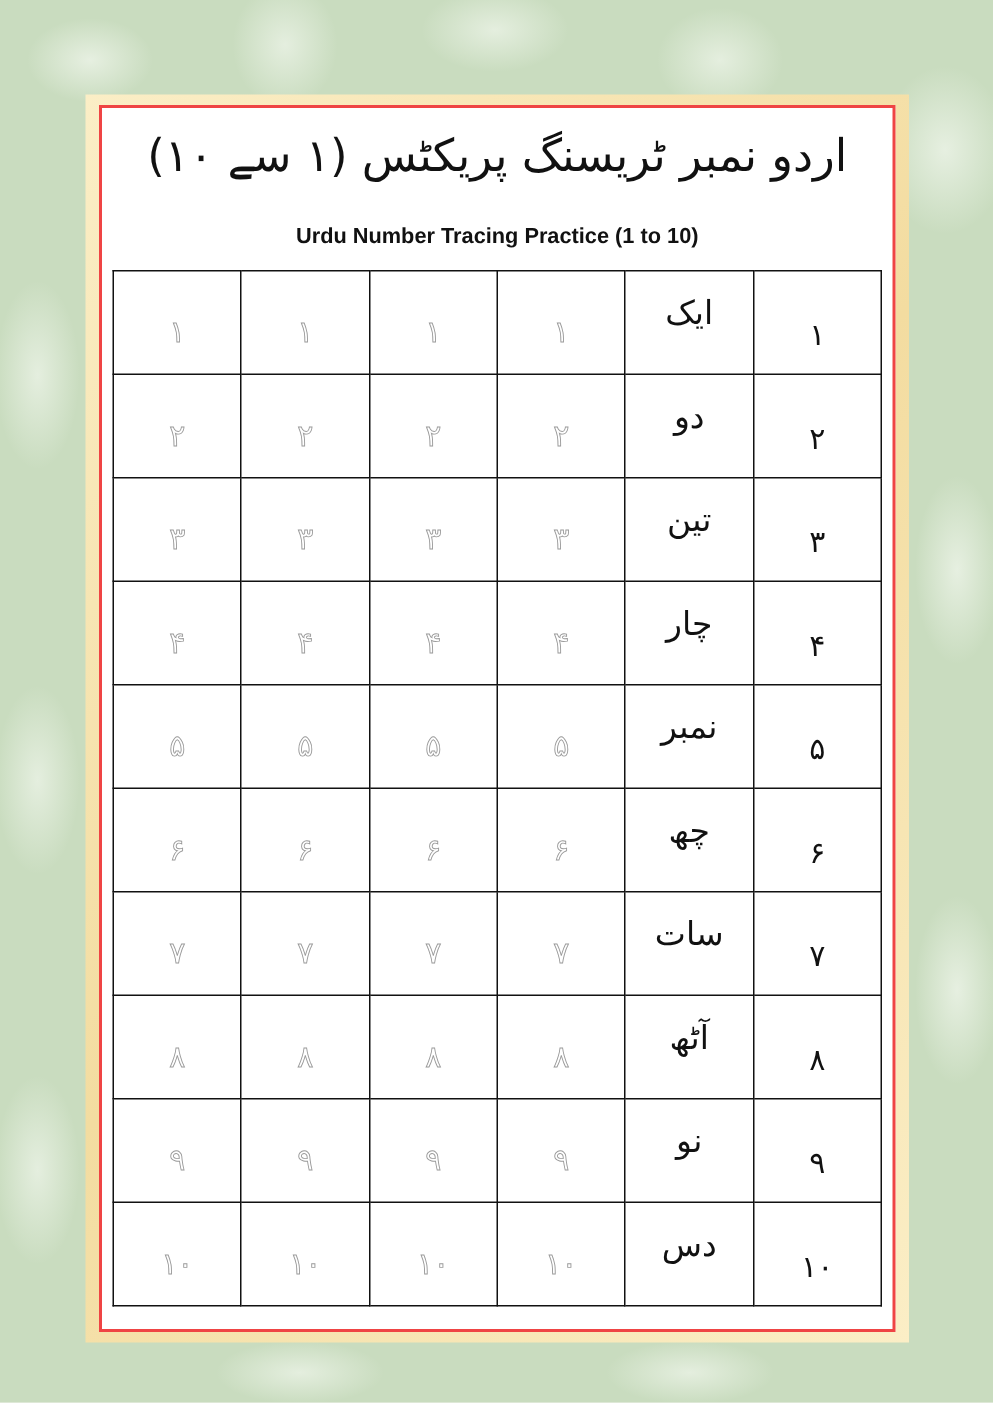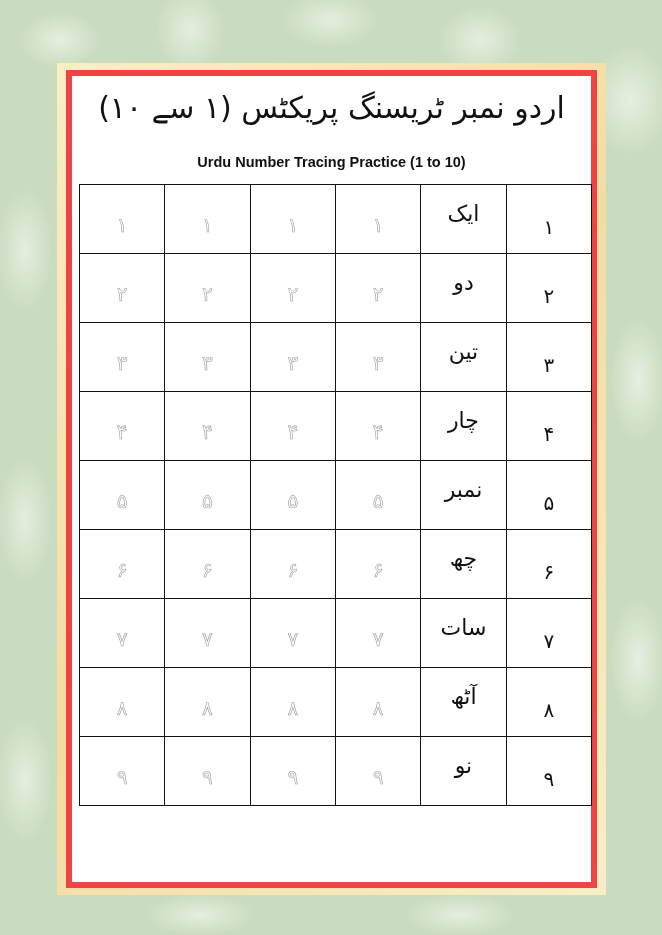--- a/index.html
+++ b/index.html
@@ -25,21 +25,21 @@
       radial-gradient(ellipse 80px 30px at 460px 915px, rgba(240,246,236,.7), transparent 70%),
       #c9dcbf;
   }
   .frame {
     position:absolute; left:57px; top:63px; width:549px; height:832px;
     background:linear-gradient(135deg,#fbeec6,#f3dca0 50%,#fbeec6);
     box-sizing:border-box;
   }
   .page {
     position:absolute; left:66px; top:70px; width:531px; height:818px;
-    background:#fff; border:6px solid #ef4444; box-sizing:border-box;
+    background:#fff; border:2px solid #ef4444; box-sizing:border-box;
   }
   .title-ur {
     position:absolute; left:0; right:0; top:14px; text-align:center;
     font-family:"DejaVu Sans", sans-serif; font-size:30px; color:#111;
     direction:rtl;
   }
   .title-en {
     position:absolute; left:0; right:0; top:78px; text-align:center;
     font-family:Liberation Sans, sans-serif; font-weight:bold; font-size:14.5px; color:#111;
   }
@@ -137,15 +137,23 @@
           <td><span class="num">۸</span></td>
         </tr>
         <tr>
           <td><span class="trace">۹</span></td>
           <td><span class="trace">۹</span></td>
           <td><span class="trace">۹</span></td>
           <td><span class="trace">۹</span></td>
           <td><span class="word">نو</span></td>
           <td><span class="num">۹</span></td>
         </tr>
+        <tr>
+          <td><span class="trace">۱۰</span></td>
+          <td><span class="trace">۱۰</span></td>
+          <td><span class="trace">۱۰</span></td>
+          <td><span class="trace">۱۰</span></td>
+          <td><span class="word">دس</span></td>
+          <td><span class="num">۱۰</span></td>
+        </tr>
       </tbody>
   </table>
 </div>
 
 </body></html>

